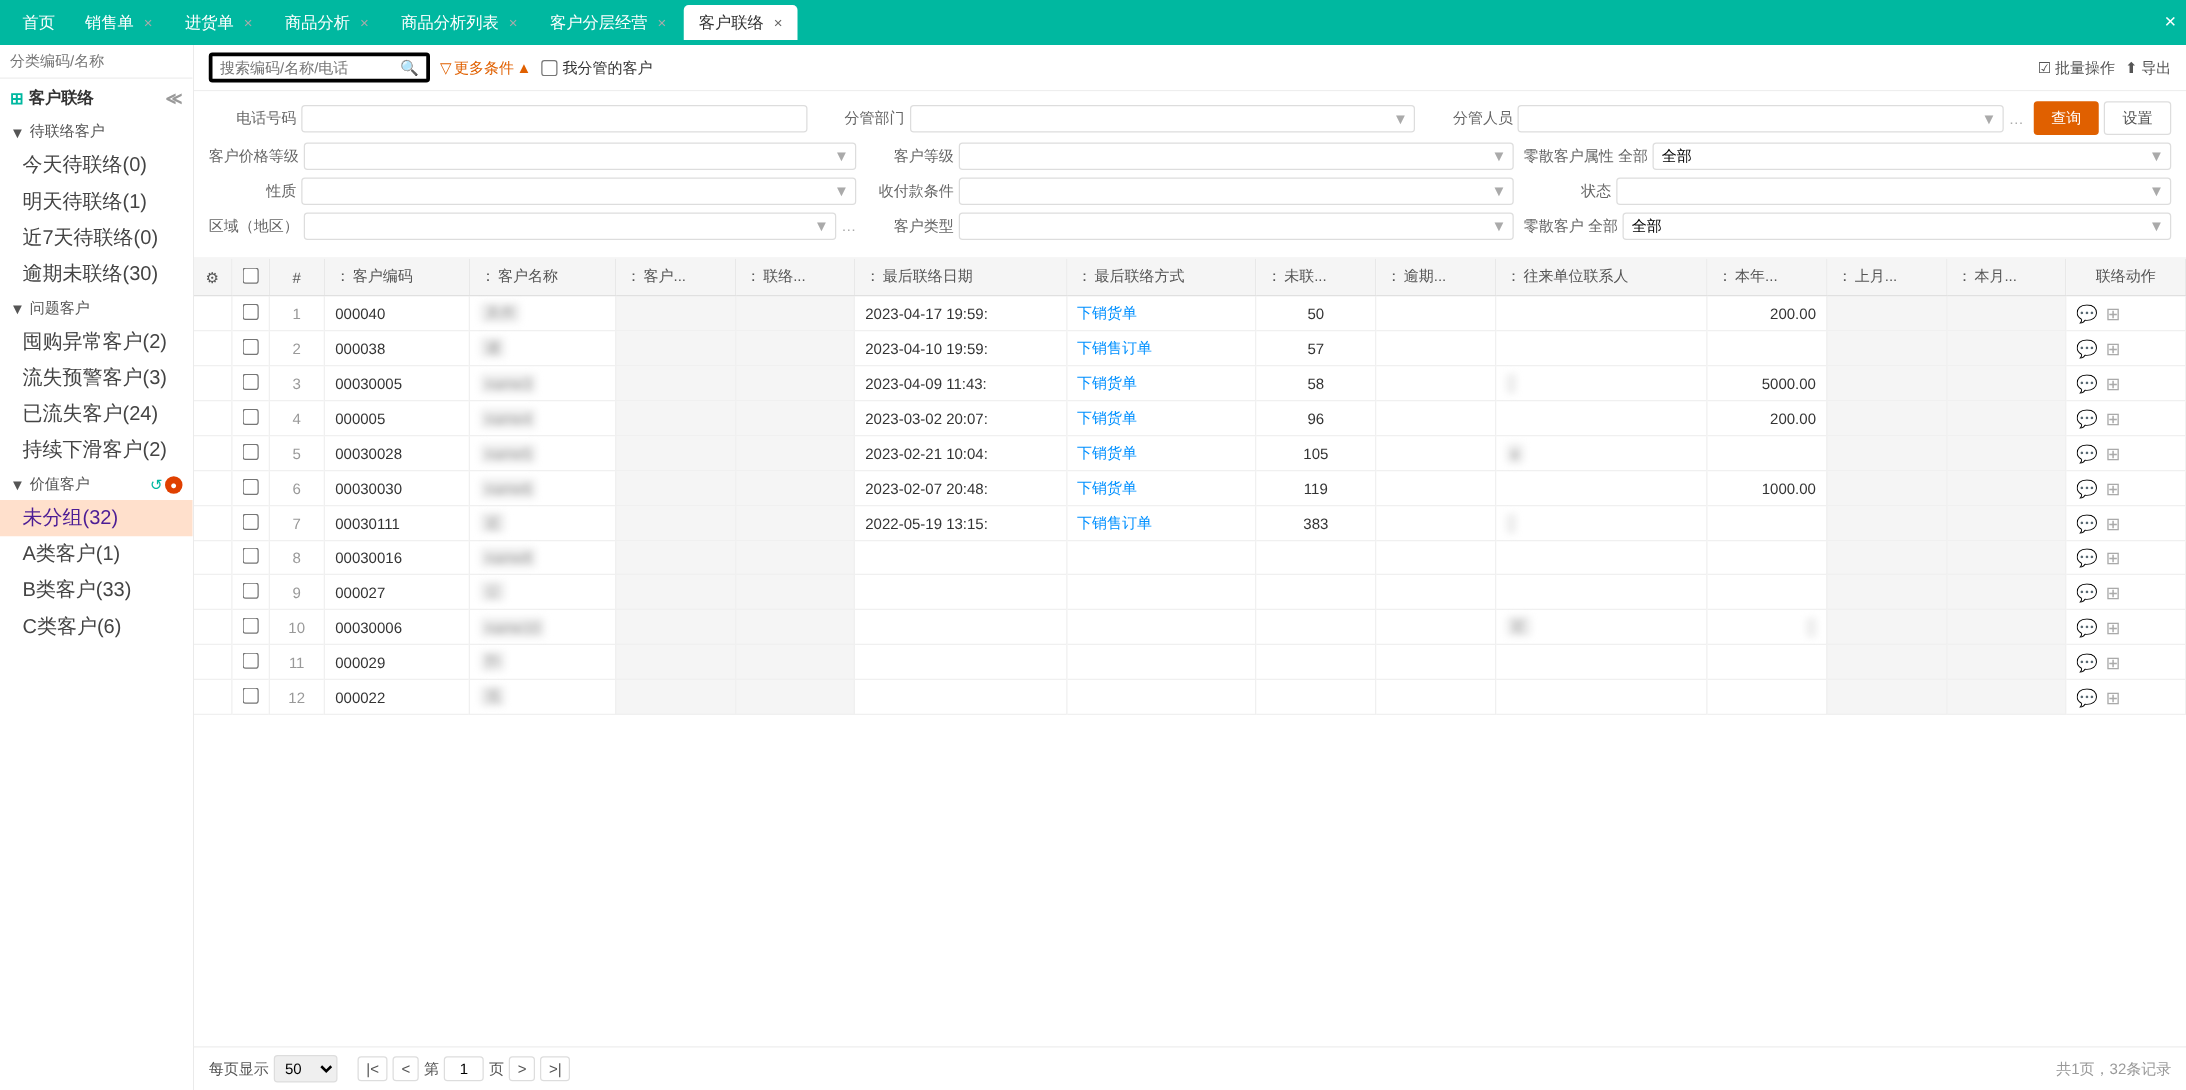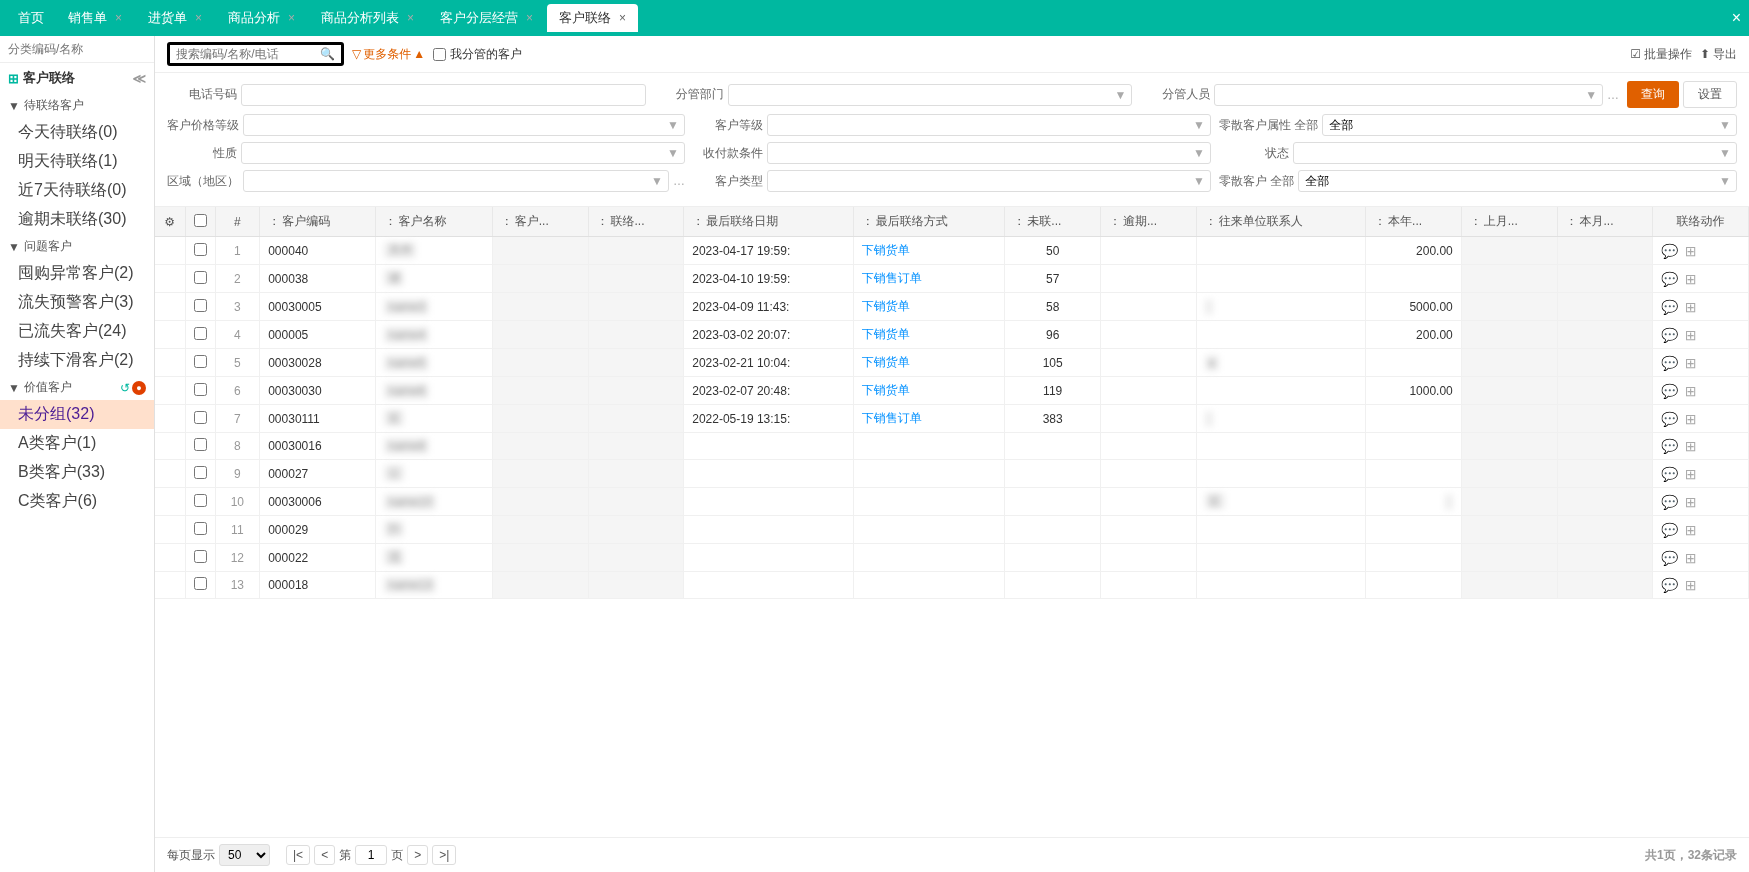--- a/index.html
+++ b/index.html
@@ -374,21 +374,20 @@
       border-radius: 3px;
       padding: 2px 4px;
       width: 32px;
       text-align: center;
       font-size: 12px;
       outline: none;
     }
     .footer-total {
       margin-left: auto;
       color: #999;
-      font-weight: bold;
     }
 
     
     .table-area::-webkit-scrollbar { height: 8px; width: 8px; }
     .table-area::-webkit-scrollbar-track { background: #f1f1f1; }
     .table-area::-webkit-scrollbar-thumb { background: #ccc; border-radius: 4px; }
 
     
     .gear-th {
       width: 30px;
@@ -926,43 +925,20 @@
     <td class="td-right"></td>
     <td class="td-right td-gray"></td>
     <td class="td-right td-gray"></td>
     <td>
       <div class="action-icons">
         <span class="action-icon">💬</span>
         <span class="action-icon">⊞</span>
       </div>
     </td>
   </tr>
-            <tr>
-    <td class="td-center"></td>
-    <td class="td-center"><input type="checkbox" style=""></td>
-    <td class="row-num td-center">13</td>
-    <td>000018</td>
-    <td><span class="blurred">name13</span></td>
-    <td class="td-gray"></td>
-    <td class="td-gray"></td>
-    <td></td>
-    <td></td>
-    <td class="td-center td-num"></td>
-    <td></td>
-    <td></td>
-    <td class="td-right"></td>
-    <td class="td-right td-gray"></td>
-    <td class="td-right td-gray"></td>
-    <td>
-      <div class="action-icons">
-        <span class="action-icon">💬</span>
-        <span class="action-icon">⊞</span>
-      </div>
-    </td>
-  </tr>
           </tbody>
       </table>
     </div>
 
     <div class="table-footer">
       <div class="footer-per-page">
         <span>每页显示</span>
         <select>
           <option value="50">50</option>
           <option value="100">100</option>

